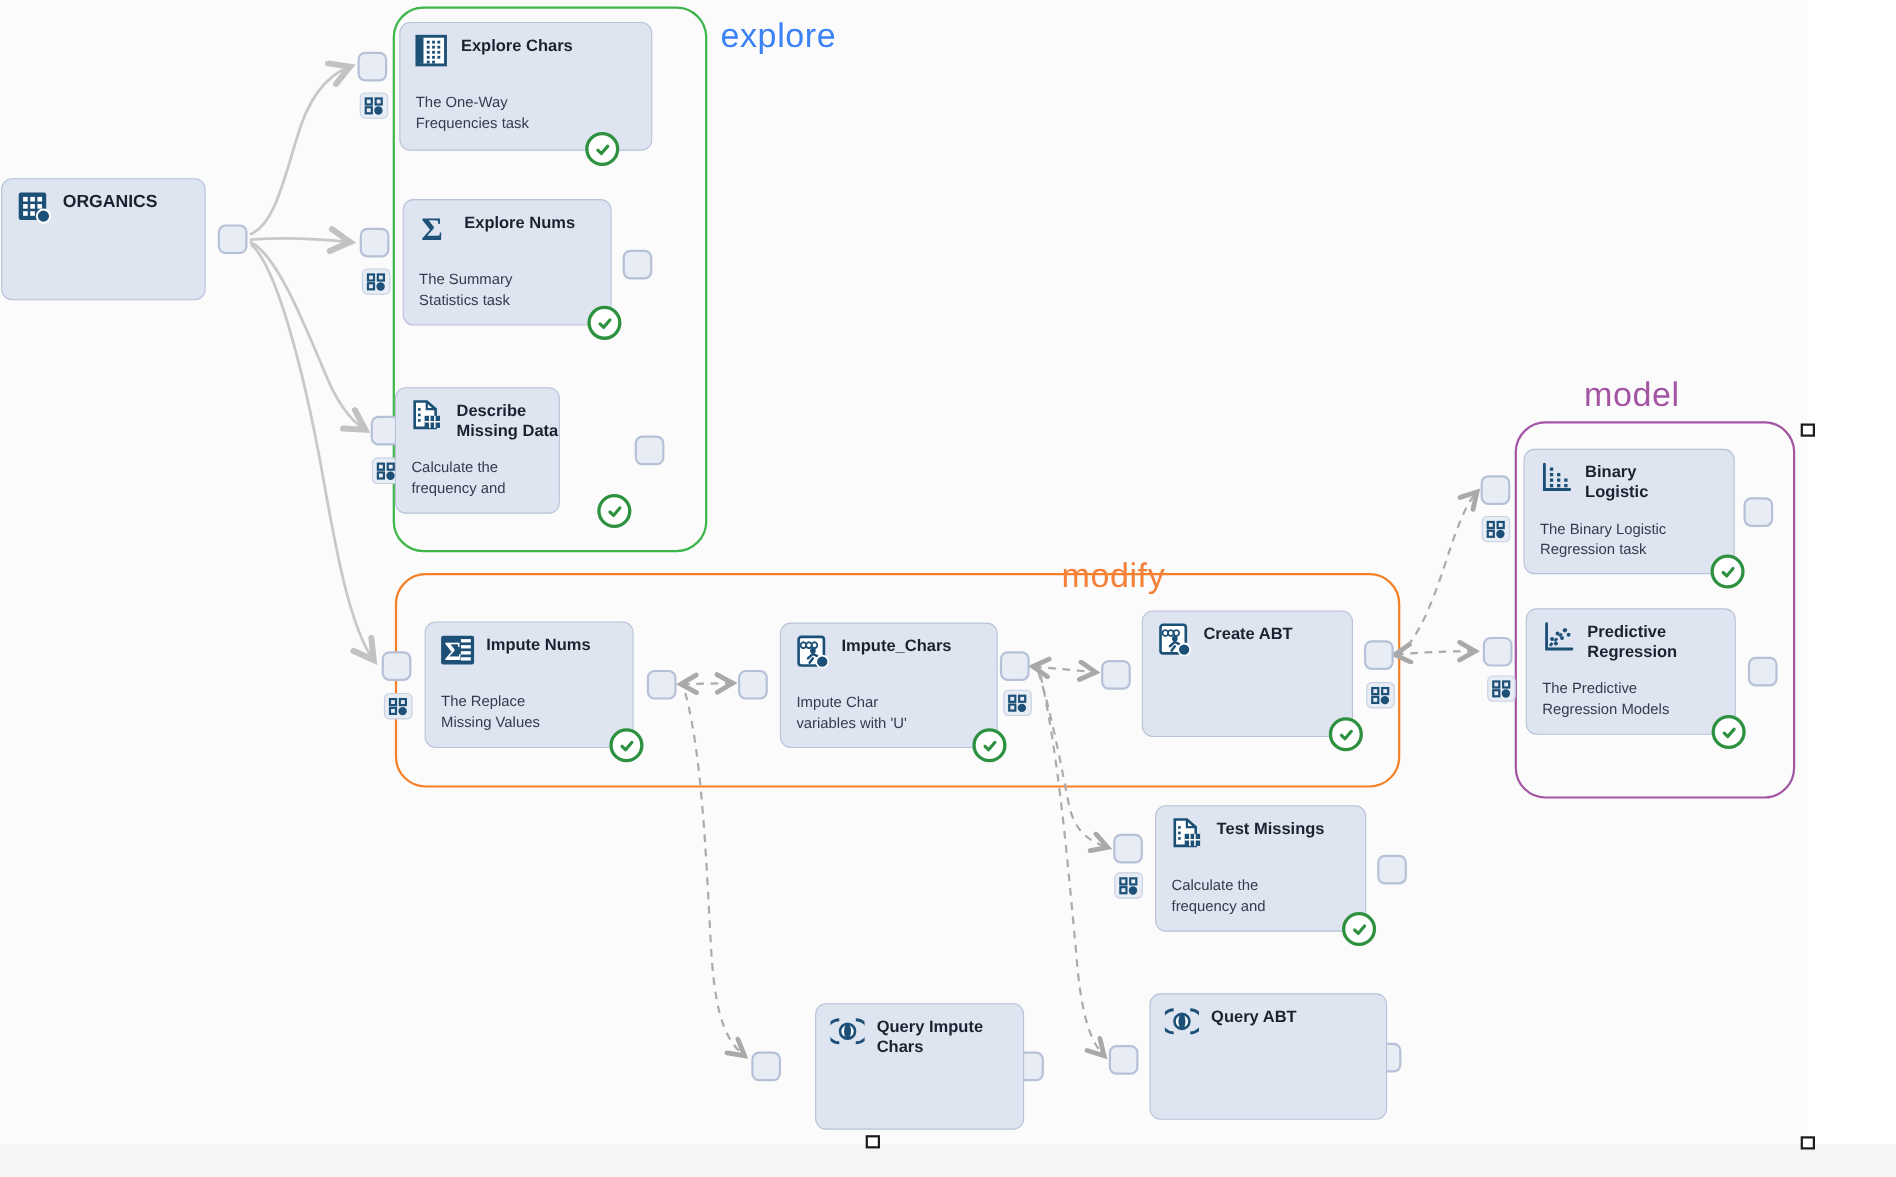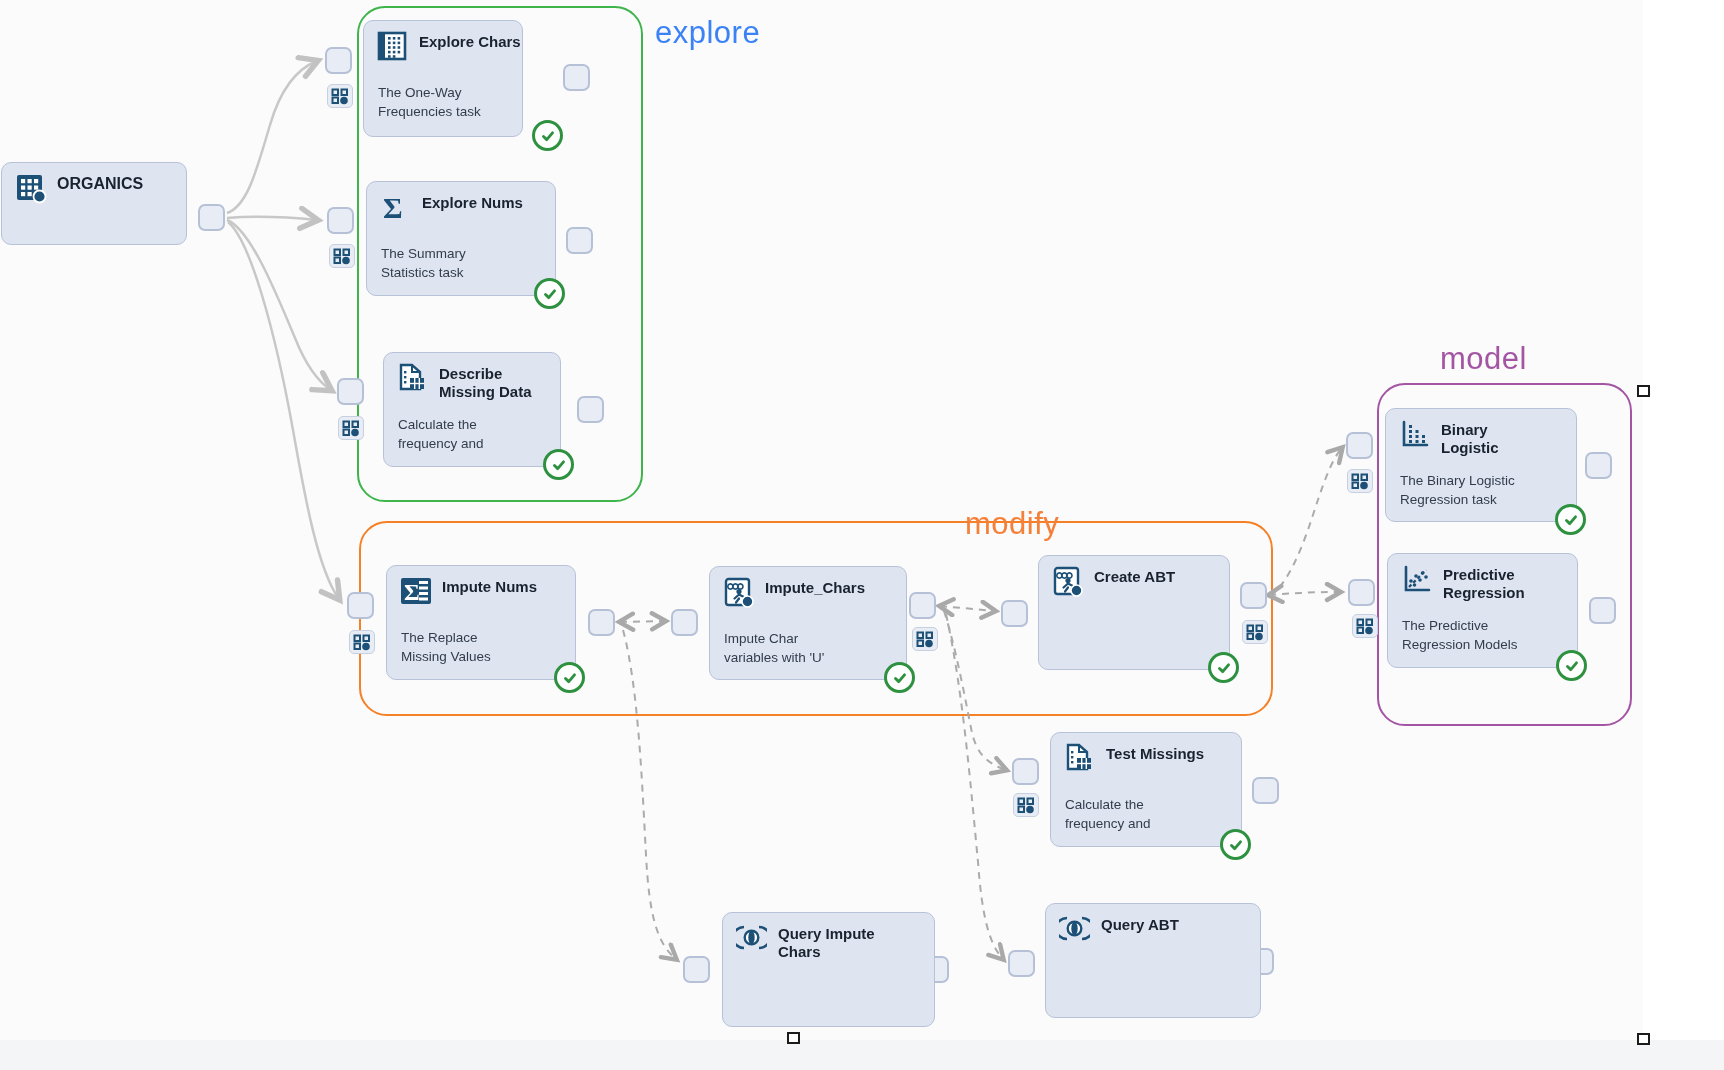--- a/index.html
+++ b/index.html
@@ -188,21 +188,21 @@
       <svg width="18" height="17" viewBox="0 0 18 17">
         <g fill="none" stroke="#1d5077" stroke-width="2">
           <rect x="1.5" y="1.5" width="5.5" height="5.5"></rect>
           <rect x="10.5" y="1.5" width="5.5" height="5.5"></rect>
           <rect x="1.5" y="9.5" width="5.5" height="5.5"></rect>
         </g>
         <circle cx="13" cy="12.5" r="3.8" fill="#1d5077"></circle>
       </svg>
     </div>
 
-  <div class="node" style="left:1px;top:162px;width:186px;height:83px;">
+  <div class="node" style="left:1px;top:162px;width:186px;height:111px;">
     <div class="node-head">
       <span class="nicon">
           <svg width="33" height="31" viewBox="0 0 33 31">
             <rect x="2" y="2" width="25" height="25" rx="2" fill="#1d5077"></rect>
             <g fill="#ffffff">
               <rect x="6" y="6" width="4.2" height="4.2"></rect>
               <rect x="12.5" y="6" width="4.2" height="4.2"></rect>
               <rect x="19" y="6" width="4.2" height="4.2"></rect>
               <rect x="6" y="12.5" width="4.2" height="4.2"></rect>
               <rect x="12.5" y="12.5" width="4.2" height="4.2"></rect>
@@ -210,21 +210,21 @@
               <rect x="6" y="19" width="4.2" height="4.2"></rect>
               <rect x="12.5" y="19" width="4.2" height="4.2"></rect>
             </g>
             <circle cx="24.5" cy="23.5" r="6" fill="#1d5077" stroke="#ffffff" stroke-width="1.8"></circle>
           </svg>
         </span>
       <span class="ntitle" style="font-size:16px;">ORGANICS</span>
     </div>
   </div>
 
-  <div class="node" style="left:363px;top:20px;width:160px;height:117px;">
+  <div class="node" style="left:363px;top:20px;width:230px;height:117px;">
     <div class="node-head">
       <span class="nicon">
           <svg width="31" height="31" viewBox="0 0 31 31">
             <rect x="2" y="2" width="26" height="26" fill="#ffffff" stroke="#1d5077" stroke-width="2.6"></rect>
             <rect x="3" y="3" width="5" height="24" fill="#1d5077"></rect>
             <g fill="#1d5077">
               <rect x="11" y="6" width="2.6" height="2.6"></rect>
               <rect x="15.8" y="6" width="2.6" height="2.6"></rect>
               <rect x="20.6" y="6" width="2.6" height="2.6"></rect>
               <rect x="11" y="10.6" width="2.6" height="2.6"></rect>
@@ -252,21 +252,21 @@
       <span class="nicon">
           <svg width="31" height="31" viewBox="0 0 31 31">
             <text x="3" y="26" font-family="Liberation Serif, serif" font-size="30" font-weight="bold" fill="#1d5077">Σ</text>
           </svg>
         </span>
       <span class="ntitle">Explore Nums</span>
     </div>
     <div class="ndesc">The Summary Statistics task</div>
   </div>
 
-  <div class="node" style="left:383px;top:352px;width:178px;height:115px;">
+  <div class="node" style="left:359px;top:352px;width:150px;height:115px;">
     <div class="node-head">
       <span class="nicon">
           <svg width="32" height="31" viewBox="0 0 32 31">
             <path d="M4,2 H15 L23,9 V26 H4 Z" fill="#ffffff" stroke="#1d5077" stroke-width="2.4"></path>
             <path d="M15,2 V9 H23" fill="none" stroke="#1d5077" stroke-width="2"></path>
             <g fill="#1d5077">
               <rect x="7" y="8" width="2.4" height="2.4"></rect>
               <rect x="7" y="13" width="2.4" height="2.4"></rect>
               <rect x="7" y="18" width="2.4" height="2.4"></rect>
             </g>
@@ -408,21 +408,21 @@
               <line x1="17.7" y1="15" x2="17.7" y2="26"></line>
               <line x1="22.3" y1="15" x2="22.3" y2="26"></line>
             </g>
           </svg>
         </span>
       <span class="ntitle">Test Missings</span>
     </div>
     <div class="ndesc">Calculate the frequency and</div>
   </div>
 
-  <div class="node" style="left:722px;top:912px;width:213px;height:115px;">
+  <div class="node" style="left:741px;top:912px;width:190px;height:115px;">
     <div class="node-head">
       <span class="nicon">
           <svg width="31" height="29" viewBox="0 0 31 29">
             <path d="M8,4 a11,10.5 0 0 0 0,21" fill="none" stroke="#1d5077" stroke-width="2.6"></path>
             <path d="M23,4 a11,10.5 0 0 1 0,21" fill="none" stroke="#1d5077" stroke-width="2.6"></path>
             <circle cx="15.5" cy="14.5" r="6.8" fill="#ffffff" stroke="#1d5077" stroke-width="2.4"></circle>
             <ellipse cx="15.5" cy="14.5" rx="3.2" ry="6.8" fill="#1d5077"></ellipse>
           </svg>
         </span>
       <span class="ntitle wrap">Query Impute Chars</span>

